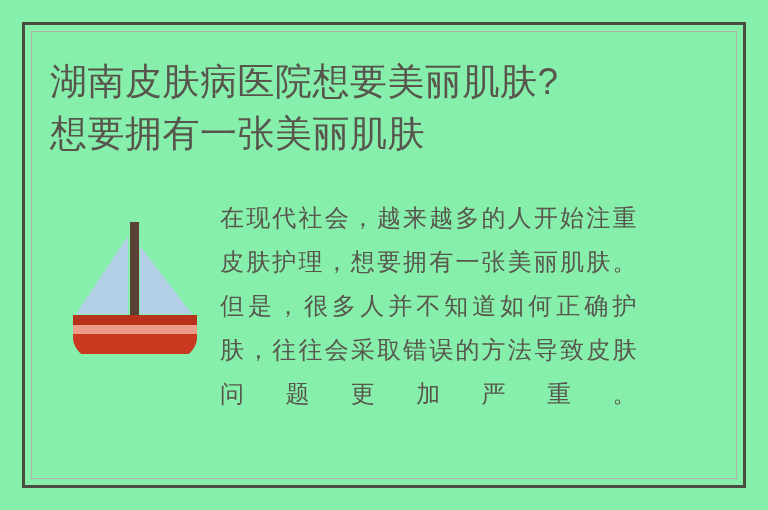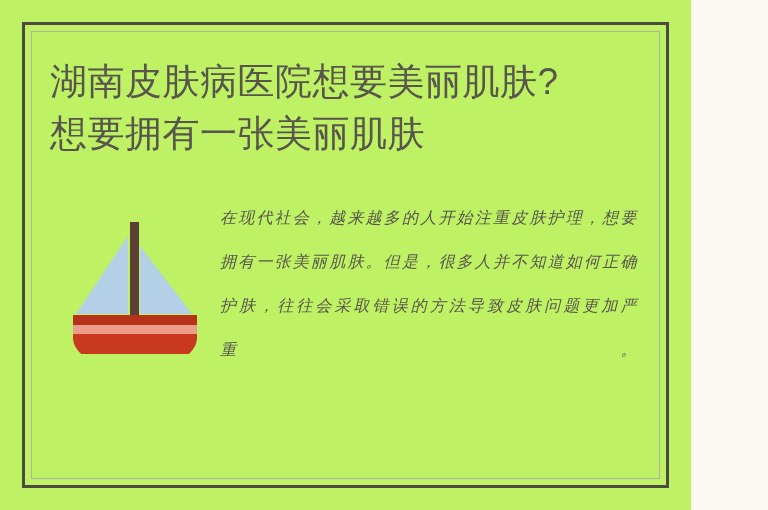--- a/index.html
+++ b/index.html
@@ -9,23 +9,23 @@
   body {
     width: 768px;
     height: 510px;
     background: #fbf9f2;
     font-family: "Liberation Sans", "DejaVu Sans", sans-serif;
     overflow: hidden;
   }
 
   #poster {
     position: relative;
-    width: 691px;
+    width: 768px;
     height: 510px;
-    background: #bef264;
+    background: #86efac;
     box-sizing: border-box;
   }
 
   
   .frame-outer {
     position: absolute;
     left: 22px;
     top: 22px;
     right: 22px;
     bottom: 22px;
@@ -79,27 +79,26 @@
     justify-content: center;
   }
 
   .boat-svg {
     display: block;
   }
 
   .body-text {
     flex: 1 1 auto;
     font-family: "DejaVu Serif", "Liberation Serif", serif;
-    font-size: 16px;
+    font-size: 24px;
     line-height: 44px;
     color: #58564d;
     text-align: justify;
     text-justify: inter-character;
     letter-spacing: 1.6px;
-    font-style: italic;
     max-width: 418px;
   }
   .body-text::after {
     content: "";
     display: inline-block;
     width: 100%;
   }
 </style>
 </head>
 <body>

